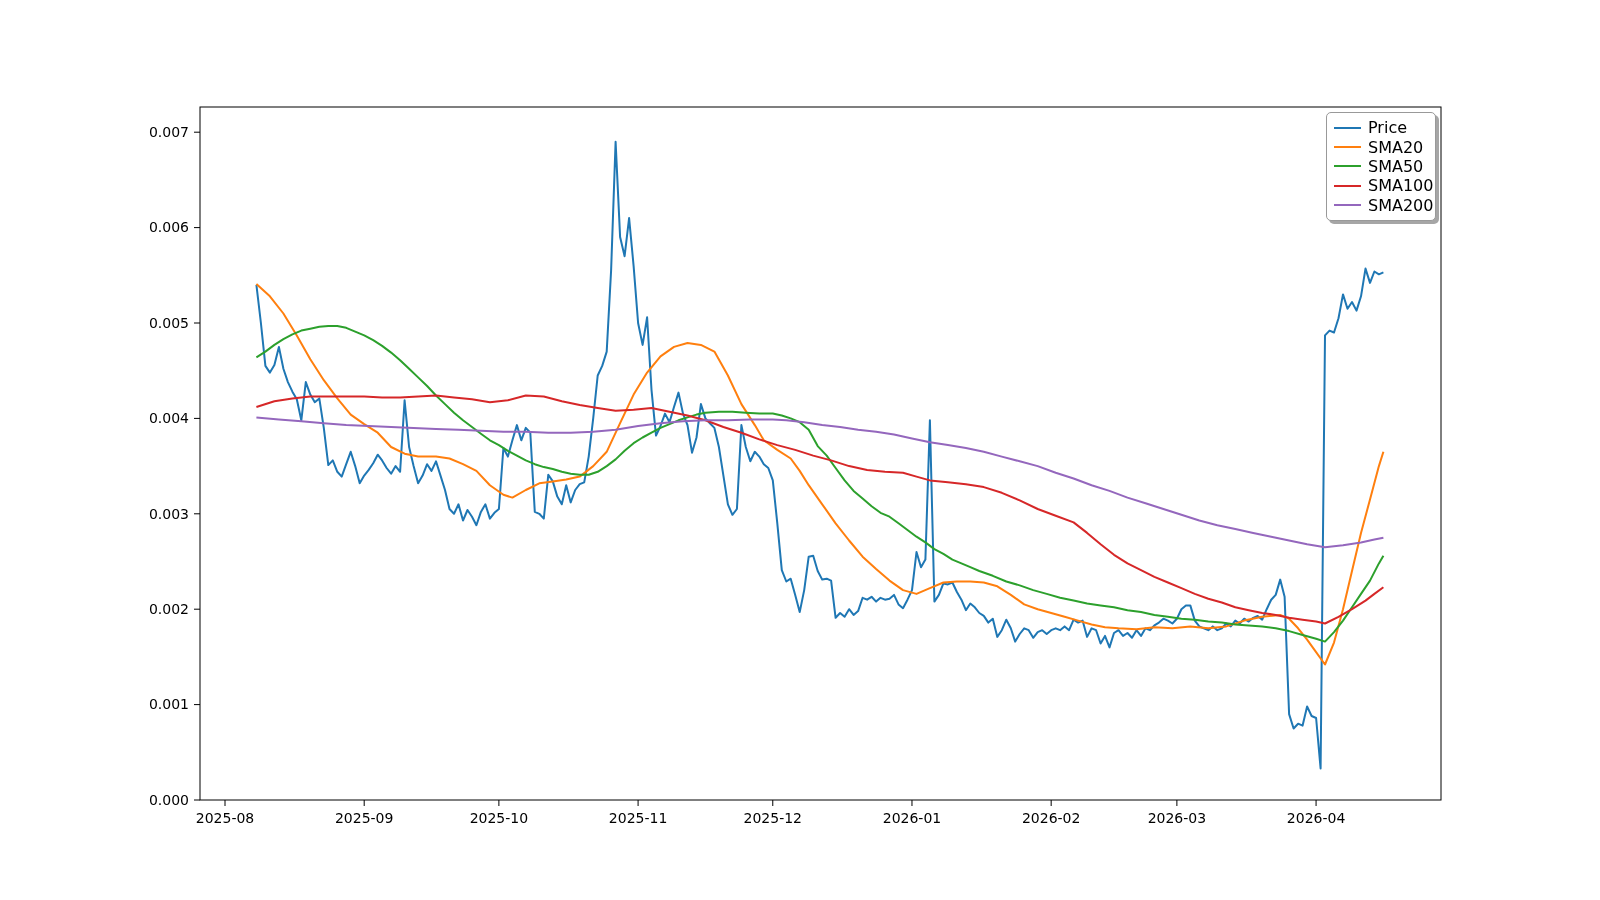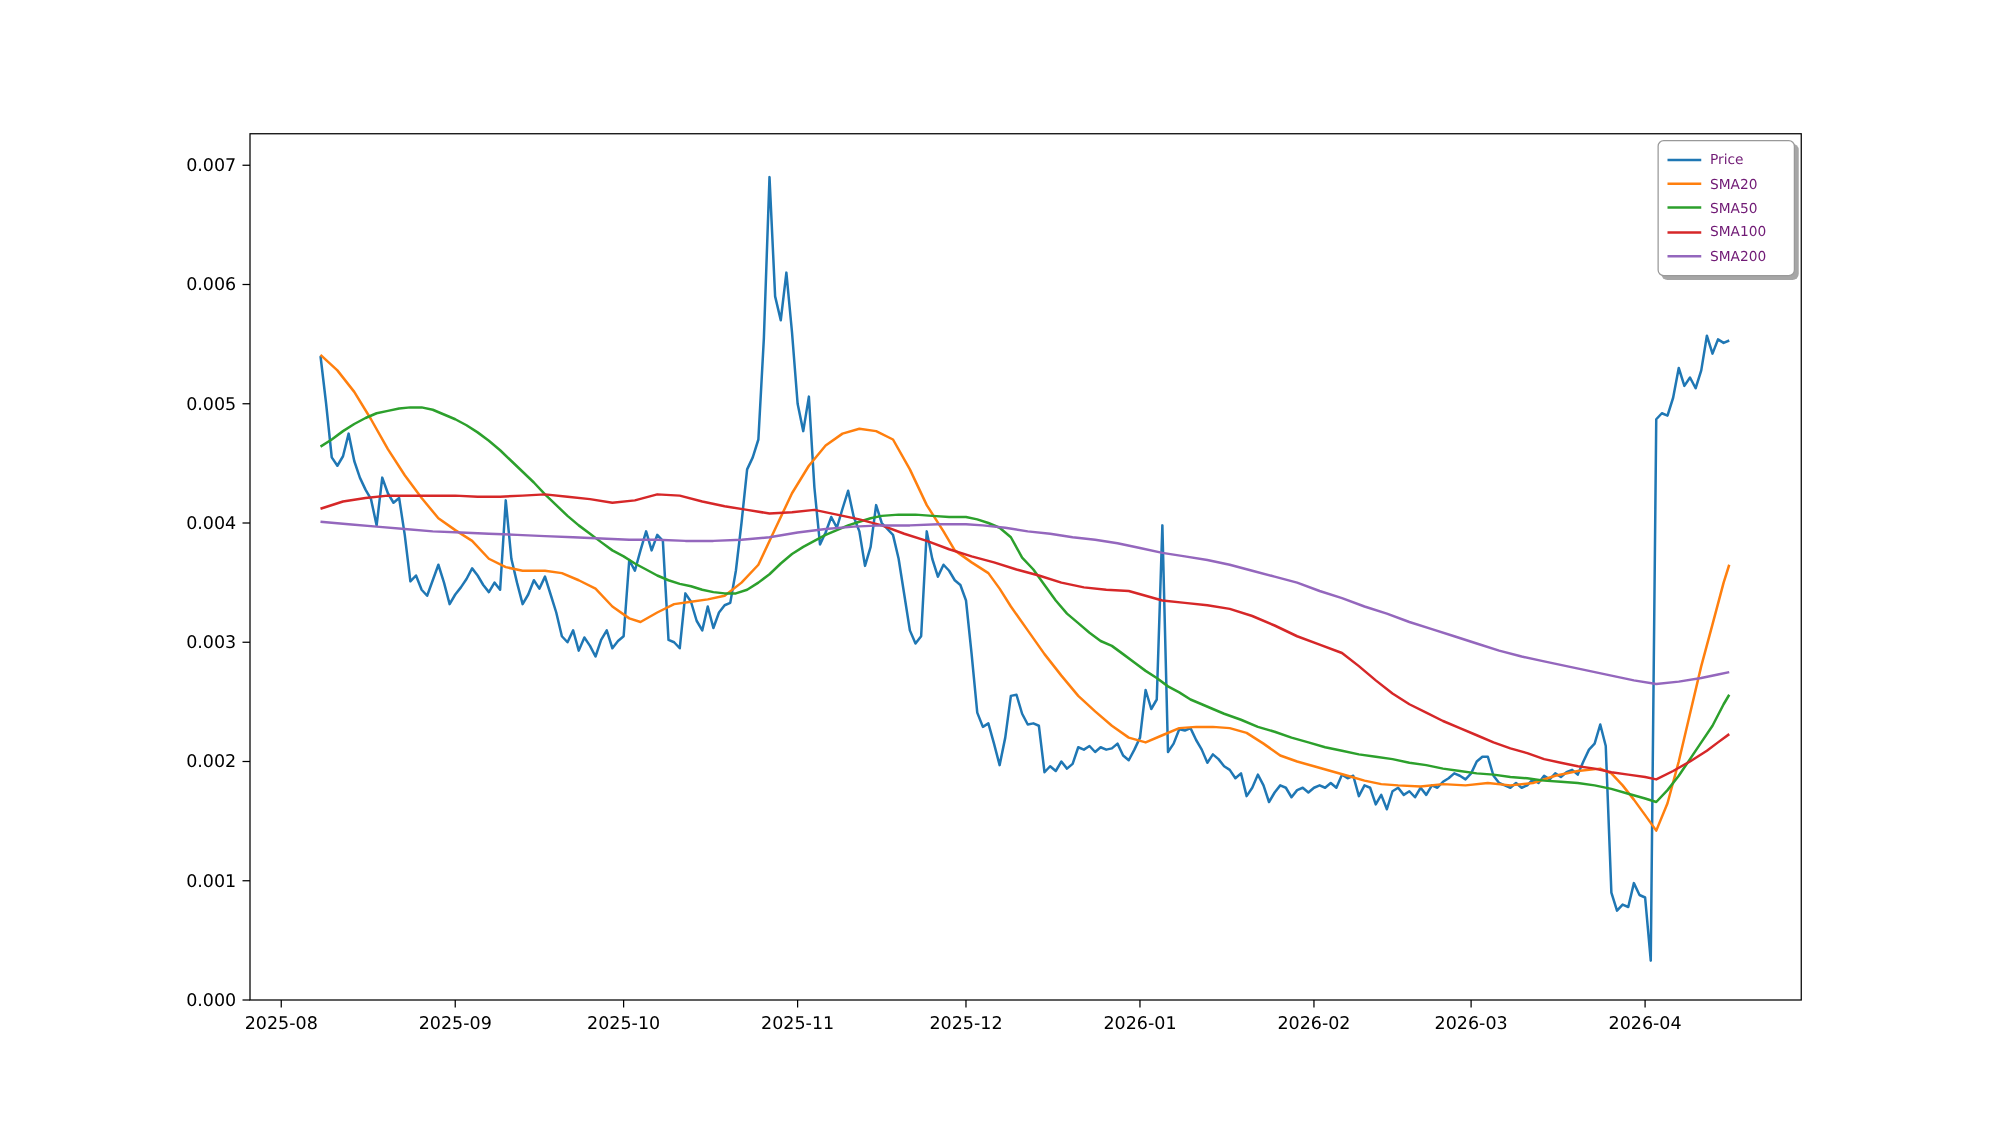--- a/index.html
+++ b/index.html
@@ -7,21 +7,21 @@
   #figure{position:relative;width:1600px;height:900px;background:#ffffff;overflow:hidden;}
   #chart-svg{position:absolute;left:0;top:0;}
   .tick-label{font-size:14px;fill:#000000;}
   #legend{
     position:absolute;left:1326px;top:112px;width:110px;box-sizing:border-box;
     background:#ffffff;border:1px solid #999999;border-radius:5px;
     box-shadow:3px 3px 0 #a6a6a6;padding:5px 7px;z-index:5;
   }
   .legend-row{display:flex;align-items:center;height:19.4px;white-space:nowrap;}
   .legend-handle{display:inline-block;width:27px;height:0;border-top:2px solid #000;margin-right:7px;flex:0 0 auto;}
-  .legend-label{font-size:11px;color:#701a75;line-height:19px;}
+  .legend-label{font-size:16px;color:#000000;line-height:19px;}
 </style>
 </head>
 <body>
 
 <div id="figure">
   <svg id="chart-svg" width="1600" height="900">
       <rect x="200" y="107" width="1241" height="693" fill="none" stroke="#000000" stroke-width="1"></rect>
       <line x1="225" y1="800" x2="225" y2="806" stroke="#000000" stroke-width="1"></line>
       <text x="225" y="823" text-anchor="middle" class="tick-label">2025-08</text>
       <line x1="364.19" y1="800" x2="364.19" y2="806" stroke="#000000" stroke-width="1"></line>

